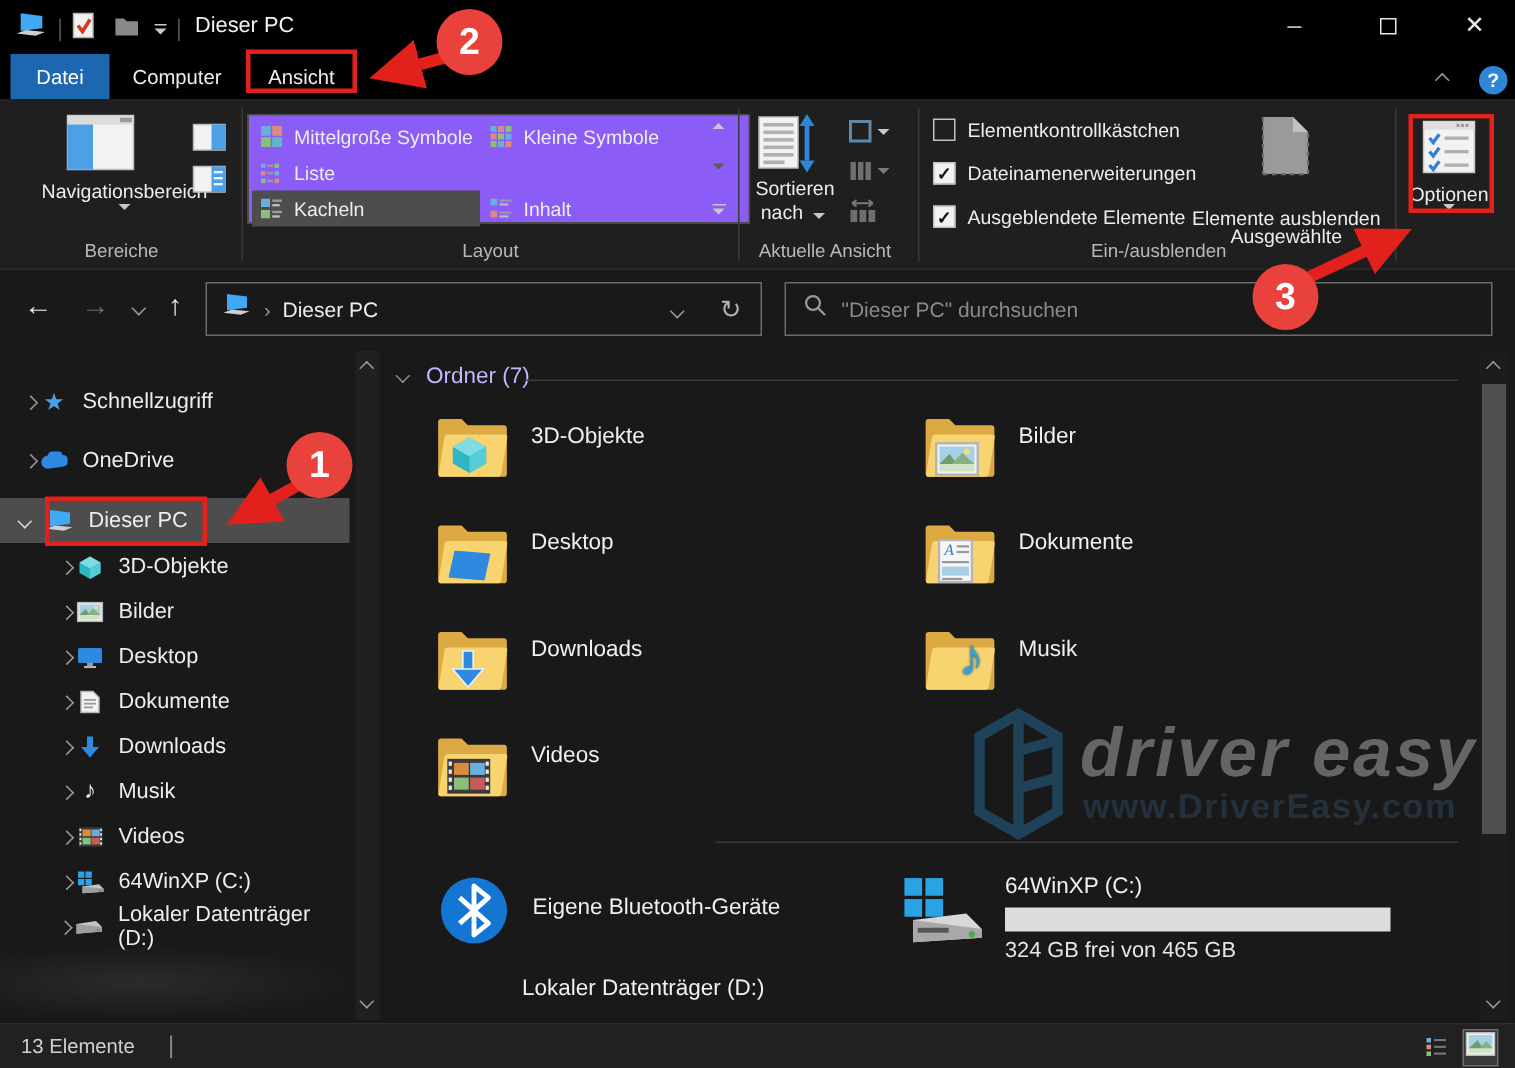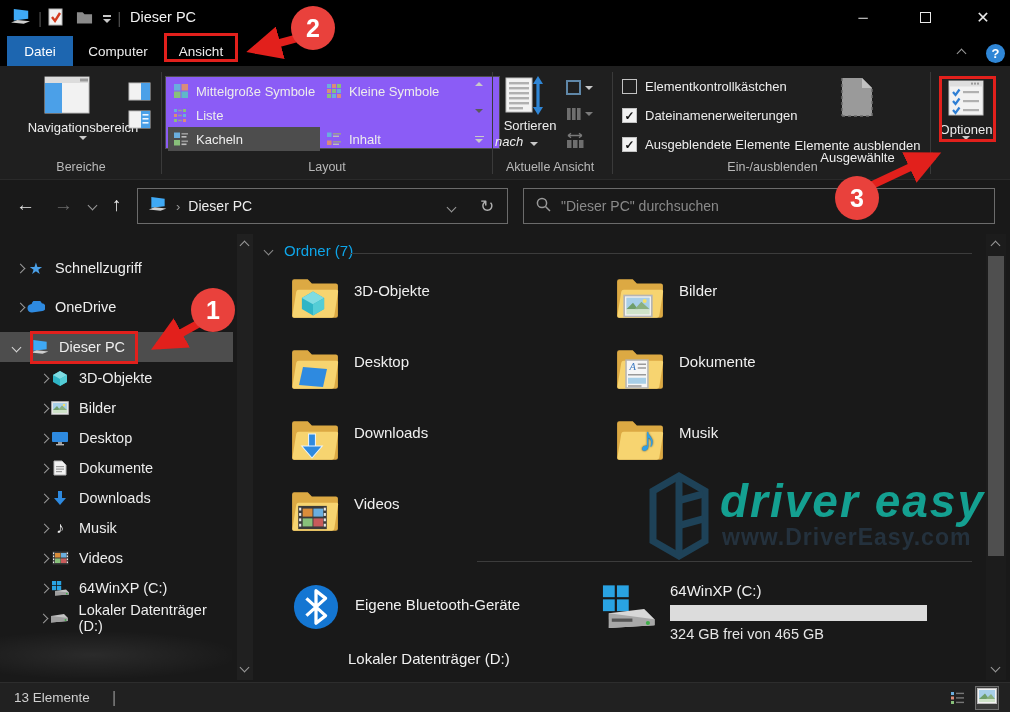--- a/index.html
+++ b/index.html
@@ -56,33 +56,33 @@
   .side-item { position:absolute; left:0; width:233px; height:30px; display:flex; align-items:center; font-size:14.5px; color:#ededed; }
   .side-item.sel { background:#4d4d4d; }
   .side-item .exp { width:12px; margin-left:0; display:flex; justify-content:center; }
   .side-item .sic { width:20px; display:flex; justify-content:center; margin-right:9px; }
   .sb-scroll { position:absolute; left:237px; top:2px; width:16px; height:446px; background:#202020; }
   .glowpatch { position:absolute; left:0px; top:400px; width:232px; height:46px;
      background:radial-gradient(ellipse at 40% 50%, rgba(255,255,255,0.08), rgba(255,255,255,0) 75%); }
 
   
   .main { position:absolute; left:255px; top:232px; width:755px; height:450px; background:#191919; overflow:hidden; }
-  .sechead { position:absolute; display:flex; align-items:center; font-size:15px; color:#0ea5e9; }
+  .sechead { position:absolute; display:flex; align-items:center; font-size:15px; color:#c4b5fd; }
   .secline { position:absolute; height:1px; background:#3c3c3c; }
   .tile { position:absolute; display:flex; }
   .tile-label { font-size:15px; color:#f0f0f0; }
   .mainscroll { position:absolute; left:731px; top:2px; width:20px; height:446px; background:#1c1c1c; }
   .mthumb { position:absolute; left:2px; width:16px; background:#4f4f4f; }
   .progress { position:absolute; width:257px; height:16px; background:#dcdcdc; }
   .progress .fill { height:100%; background:#2f9bd8; }
   .freetext { position:absolute; font-size:14.5px; color:#e6e6e6; }
 
   
   .wm { position:absolute; opacity:0.85; }
-  .wm-name { font-size:46px; font-style:italic; font-weight:bold; color:#14b8a6; letter-spacing:2px; }
+  .wm-name { font-size:46px; font-style:italic; font-weight:bold; color:#737373; letter-spacing:2px; }
   .wm-url { font-size:23px; font-weight:bold; color:#263644; letter-spacing:1px; }
 
   
   .statusbar { position:absolute; left:0; top:682px; width:1010px; height:30px; background:#212121; border-top:1px solid #2d2d2d; }
 
   
   .redbox { position:absolute; border:3px solid #e2201c; }
   .redcirc { position:absolute; width:44px; height:44px; border-radius:50%; background:#e9413c; color:#fff; display:flex; align-items:center; justify-content:center; font-size:25px; font-weight:bold; z-index:60; }
   .annsvg { position:absolute; inset:0; pointer-events:none; z-index:55; }
   .z { z-index:50; }
@@ -271,21 +271,21 @@
               <rect x="5" y="31" width="14" height="2.4"></rect>
             </g>
             <g fill="#2f86d6">
               <rect x="32.4" y="7" width="3.2" height="24"></rect>
               <path d="M34 0 L39 8 L29 8 Z"></path>
               <path d="M34 39 L39 31 L29 31 Z"></path>
             </g>
           </svg>
       </div>
       <div class="abs ribbon-text" style="left:495px; top:52px; width:70px; text-align:center;">Sortieren</div>
-      <div class="abs ribbon-text" style="left:495px; top:68px; width:70px; text-align:left;font-style:italic;">
+      <div class="abs ribbon-text" style="left:480px; top:68px; width:70px; text-align:right;">
         <span>nach</span>
         <span class="tri" style="display:inline-block; margin-left:3px;"></span>
       </div>
       <div class="abs" style="left:566px; top:14px; display:flex; align-items:center; gap:3px;">
         <svg width="16" height="16">
             <rect x="1" y="1" width="13" height="13" fill="none" stroke="#5f87a8" stroke-width="2"></rect>
           </svg>
           <span class="tri"></span>
       </div>
       <div class="abs" style="left:566px; top:40px; display:flex; align-items:center; gap:3px;">

